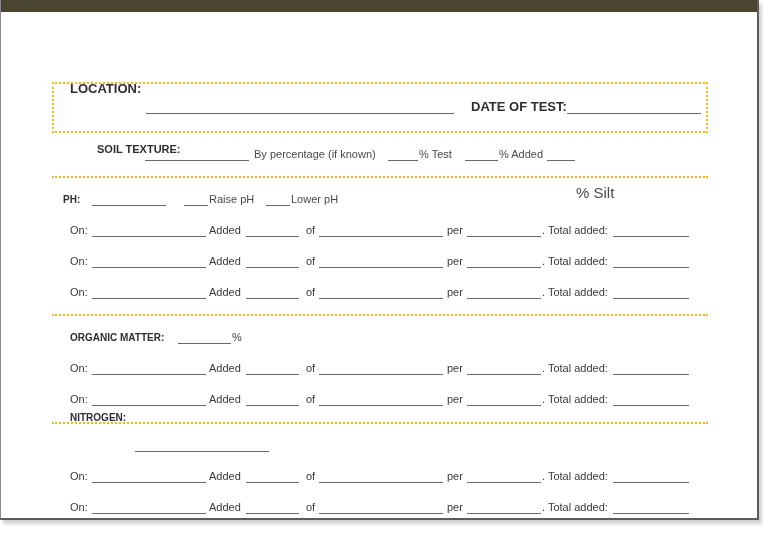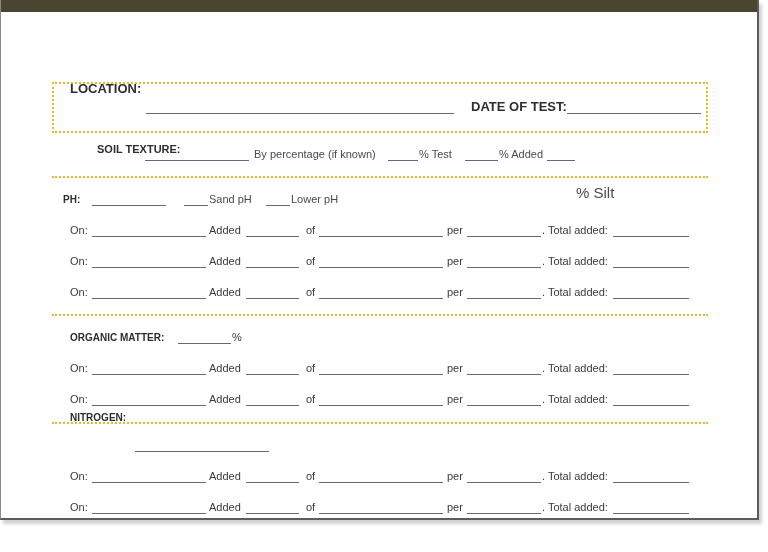--- a/index.html
+++ b/index.html
@@ -51,21 +51,21 @@
   <div class="blank" style="left:464px;top:160px;width:33px;"></div>
   <span class="abs" style="left:498px;top:148px;font-size:11px;color:#4a4a4a;">% Added</span>
   <div class="blank" style="left:546px;top:160px;width:28px;"></div>
   <span class="abs" style="left:575px;top:148px;font-size:15px;color:#4a4a4a;margin-top:36px;">% Silt</span>
 
   <div class="sep" style="top:176px;"></div>
 
   <span class="abs lbl-bold" style="left:62px;top:194px;font-size:10px;">PH:</span>
   <div class="blank" style="left:91px;top:205px;width:74px;"></div>
   <div class="blank" style="left:183px;top:205px;width:24px;"></div>
-  <span class="abs" style="left:208px;top:193px;font-size:11px;color:#4a4a4a;">Sand pH</span>
+  <span class="abs" style="left:208px;top:193px;font-size:11px;color:#4a4a4a;">Raise pH</span>
   <div class="blank" style="left:265px;top:205px;width:24px;"></div>
   <span class="abs" style="left:290px;top:193px;font-size:11px;color:#4a4a4a;">Lower pH</span>
 
   <div style="position:absolute;left:0;top:224px;width:759px;height:20px;">
     <span class="abs" style="left:69px;top:0;font-size:11px;">On:</span>
     <div class="blank" style="left:91px;top:12px;width:114px;"></div>
     <span class="abs" style="left:208px;top:0;font-size:11px;">Added</span>
     <div class="blank" style="left:245px;top:12px;width:53px;"></div>
     <span class="abs" style="left:305px;top:0;font-size:11px;">of</span>
     <div class="blank" style="left:318px;top:12px;width:124px;"></div>

